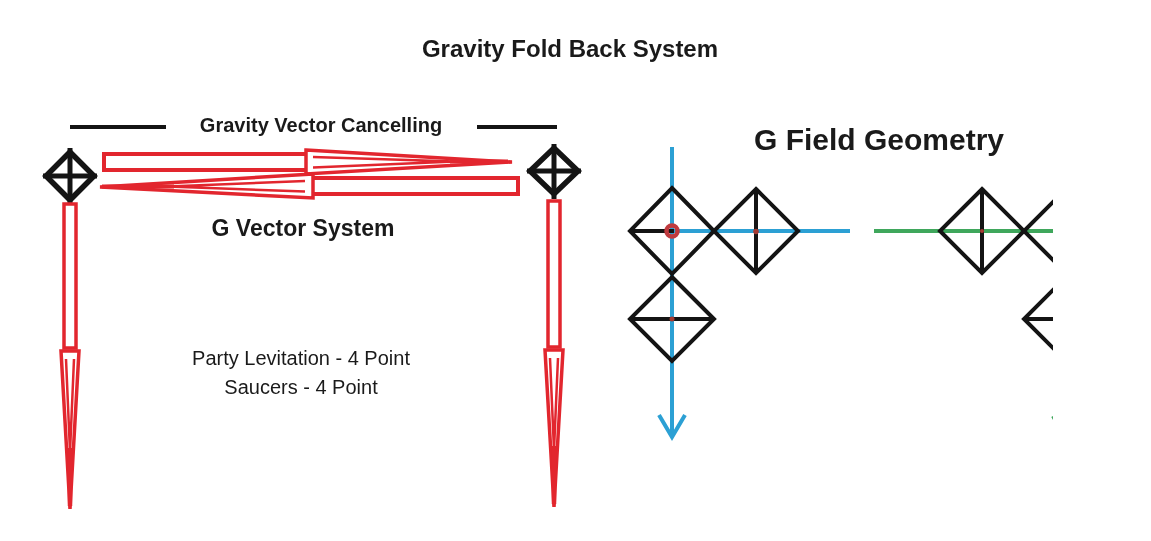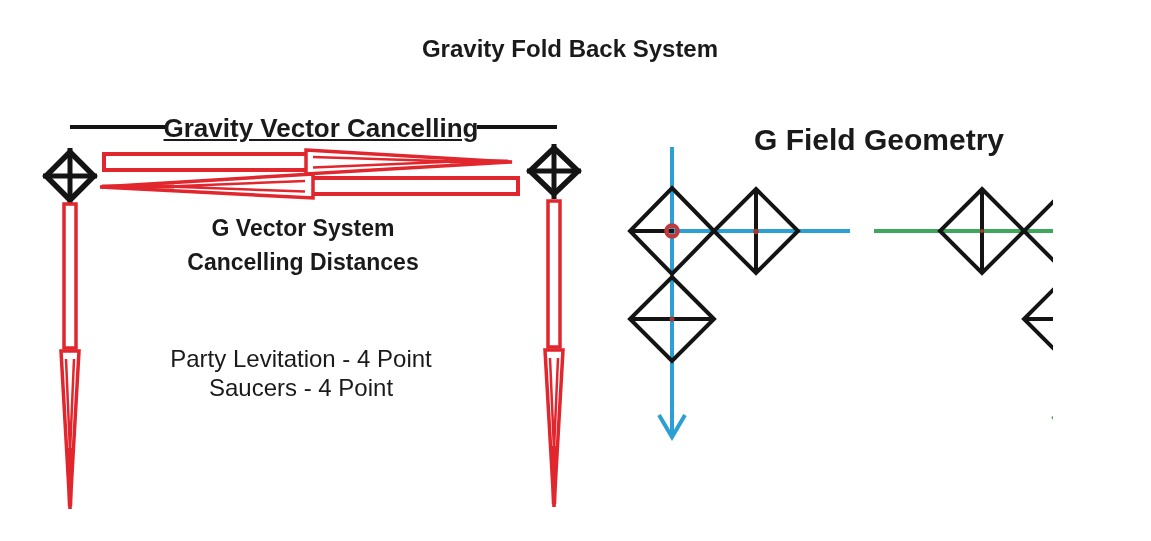--- a/index.html
+++ b/index.html
@@ -19,23 +19,23 @@
   }
   .label {
     position: absolute;
     transform: translateX(-50%);
     text-align: center;
     white-space: nowrap;
     line-height: 1.2;
   }
   .bold { font-weight: bold; }
   .title-label     { left: 570px; top: 35px;  font-size: 24px; }
-  .gvc-label       { left: 321px; top: 113px; font-size: 26px; text-decoration: underline; }
+  .gvc-label       { left: 321px; top: 113px; font-size: 20px; }
   .fractal-label   { left: 303px; top: 211px; font-size: 23px; line-height: 34px; }
-  .party-label     { left: 301px; top: 344px; font-size: 24px; line-height: 29px; }
+  .party-label     { left: 301px; top: 344px; font-size: 20px; line-height: 29px; }
   .gfg-label       { left: 879px; top: 122px; font-size: 30px; }
 </style>
 </head>
 <body>
 
 <div class="canvas">
 
   <svg class="shapes-layer" viewBox="0 0 1151 541" xmlns="http://www.w3.org/2000/svg">
 
     <g stroke-linecap="butt" stroke="#141414">
@@ -138,21 +138,20 @@
       <circle cx="1068" cy="318.5" r="2.8"></circle>
     </g>
   </svg>
 
   <div class="label title-label bold">Gravity Fold Back System</div>
 
   <div class="label gvc-label bold">Gravity Vector Cancelling</div>
 
   <div class="label fractal-label bold">
     <div>G Vector System</div>
-    <div>Cancelling Distances</div>
   </div>
 
   <div class="label party-label">
     <div>Party Levitation - 4 Point</div>
     <div>Saucers - 4 Point</div>
   </div>
 
   <div class="label gfg-label bold">G Field Geometry</div>
 
 </div>

